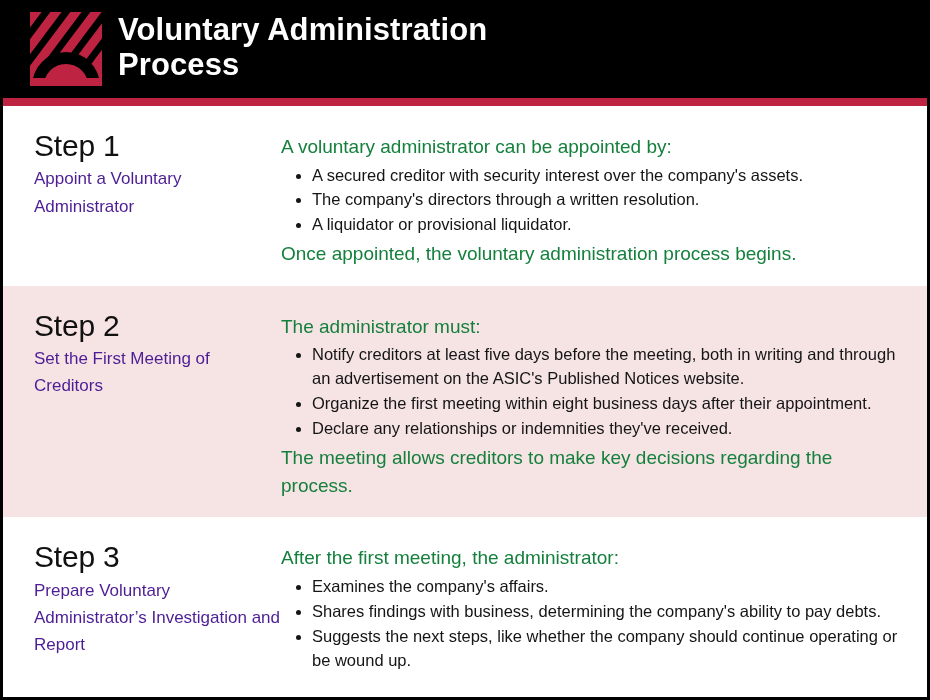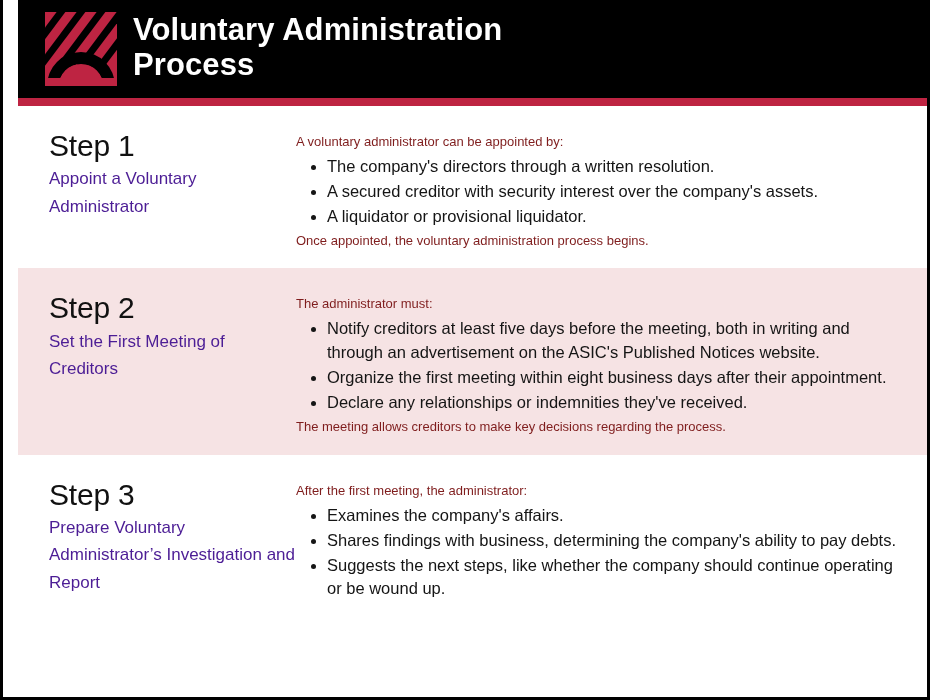--- a/index.html
+++ b/index.html
@@ -15,21 +15,20 @@
   #infographic {
     position: relative;
     width: 930px;
     height: 700px;
     box-sizing: border-box;
     background: #ffffff;
     border-left: 3px solid #000000;
     border-right: 3px solid #000000;
     border-bottom: 3px solid #000000;
     overflow: hidden;
-    padding-left: 15px;
   }
 
   
   .header {
     position: relative;
     height: 98px;
     background: #000000;
     display: flex;
     align-items: center;
     padding-left: 27px;
@@ -98,22 +97,22 @@
     margin: 0;
     font-weight: normal;
   }
 
   .step-right {
     flex: 1 1 auto;
     padding-top: 7px;
     min-width: 0;
   }
   .lead-text, .closing-text {
-    font-size: 13px;
-    color: #7f1d1d;
+    font-size: 19px;
+    color: #15803d;
     line-height: 1.45;
     margin: 0;
   }
   .bullet-list {
     list-style: none;
     margin: 3px 0 3px 0;
     padding: 0;
   }
   .bullet-list li {
     position: relative;
@@ -171,22 +170,22 @@
   <div class="steps">
 
     <div class="step-row plain">
       <div class="step-left">
         <div class="step-title">Step 1</div>
         <div class="step-subtitle">Appoint a Voluntary Administrator</div>
       </div>
       <div class="step-right">
         <p class="lead-text">A voluntary administrator can be appointed by:</p>
         <ul class="bullet-list">
+          <li>A secured creditor with security interest over the company's assets.</li>
           <li>The company's directors through a written resolution.</li>
-          <li>A secured creditor with security interest over the company's assets.</li>
           <li>A liquidator or provisional liquidator.</li>
         </ul>
         <p class="closing-text">Once appointed, the voluntary administration process begins.</p>
       </div>
     </div>
 
     <div class="step-row alt">
       <div class="step-left">
         <div class="step-title">Step 2</div>
         <div class="step-subtitle">Set the First Meeting of Creditors</div>

